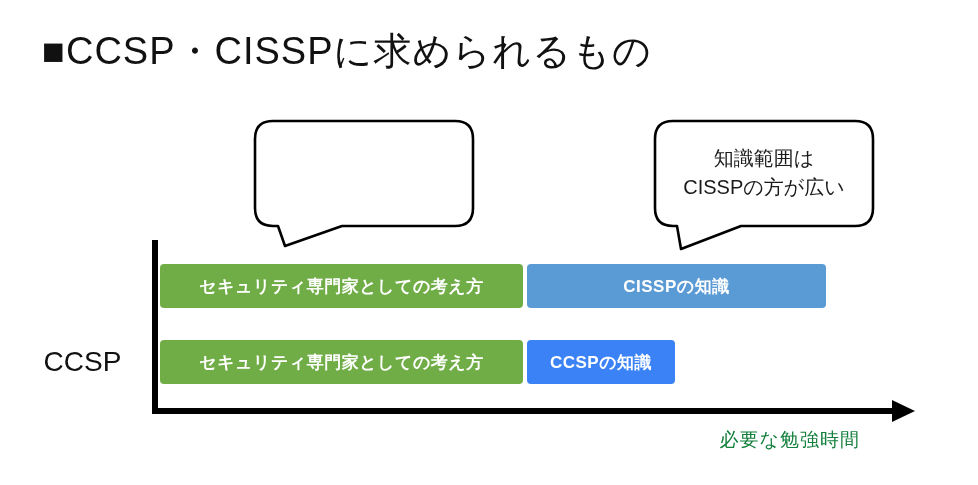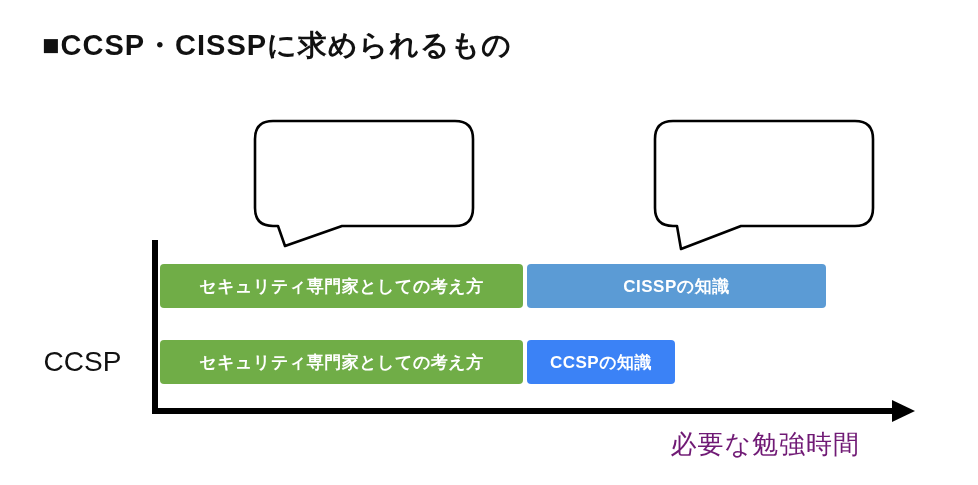--- a/index.html
+++ b/index.html
@@ -1,22 +1,22 @@
 <!DOCTYPE html>
 <html><head>
 <meta charset="utf-8">
 <style>
   html,body{margin:0;padding:0;background:#fff;}
   .canvas{
     position:relative;width:978px;height:485px;background:#ffffff;
     font-family:"Liberation Sans","DejaVu Sans",sans-serif;overflow:hidden;
   }
   .title{
-    position:absolute;left:42px;top:26px;font-size:29px;letter-spacing:1px;
-    color:#111;font-weight:700;white-space:nowrap;
+    position:absolute;left:42px;top:26px;font-size:38px;letter-spacing:1px;
+    color:#111;font-weight:400;white-space:nowrap;
   }
   
   .bubble{position:absolute;width:224px;height:134px;}
   .bubble svg{position:absolute;left:0;top:0;display:block;}
   .bubble .bubble-text{
     position:absolute;left:0;top:0;width:222px;height:107px;
     display:flex;flex-direction:column;align-items:center;justify-content:center;
     font-size:20px;line-height:29px;color:#1a1a1a;text-align:center;white-space:nowrap;
   }
   .bubble-left{left:253px;top:119px;}
@@ -41,40 +41,44 @@
     position:absolute;height:44px;border-radius:4px;
     display:flex;align-items:center;justify-content:center;
     color:#fff;font-weight:bold;font-size:17px;letter-spacing:0.5px;white-space:nowrap;
   }
   .bar-r1s1{left:160px;top:264px;width:363px;}
   .bar-r1s2{left:527px;top:264px;width:299px;}
   .bar-r2s1{left:160px;top:340px;width:363px;}
   .bar-r2s2{left:527px;top:340px;width:148px;}
   .x-label{
     position:absolute;left:600px;top:427px;width:260px;text-align:right;
-    font-size:26px;color:#701a75;letter-spacing:1px;white-space:nowrap;
+    font-size:19px;color:#15803d;letter-spacing:1px;white-space:nowrap;
   }
 </style>
 </head>
 <body>
 
 <div class="canvas">
 
   <div class="title">■CCSP・CISSPに求められるもの</div>
 
   <div class="bubble bubble-left">
     <svg width="224" height="134" viewBox="0 0 224 134">
       <path d="M20,2 H202 Q220,2 220,20 V89 Q220,107 202,107 H89 L32,127 L25,107 H20 Q2,107 2,89 V20 Q2,2 20,2 Z" fill="#FFFFFF" stroke="#000000" stroke-width="2.6" stroke-linejoin="round"></path>
     </svg>
   </div>
 
   <div class="bubble bubble-right">
     <svg width="224" height="134" viewBox="0 0 224 134">
       <path d="M20,2 H202 Q220,2 220,20 V89 Q220,107 202,107 H88 L28,130 L24,107 H20 Q2,107 2,89 V20 Q2,2 20,2 Z" fill="#FFFFFF" stroke="#000000" stroke-width="2.6" stroke-linejoin="round"></path>
     </svg>
+    <div class="bubble-text">
+      <span>知識範囲は</span>
+      <span>CISSPの方が広い</span>
+    </div>
   </div>
 
   <div class="v-axis" style="background-color: rgb(0, 0, 0);"></div>
   <div class="h-axis" style="background-color: rgb(0, 0, 0);"></div>
   <div class="arrowhead" style="border-left-color: rgb(0, 0, 0);"></div>
 
   <div class="row-label row-label-ccsp">CCSP</div>
 
   <div class="bar bar-r1s1" style="background-color: rgb(112, 173, 71);">セキュリティ専門家としての考え方</div>
   <div class="bar bar-r1s2" style="background-color: rgb(91, 155, 213);">CISSPの知識</div>

